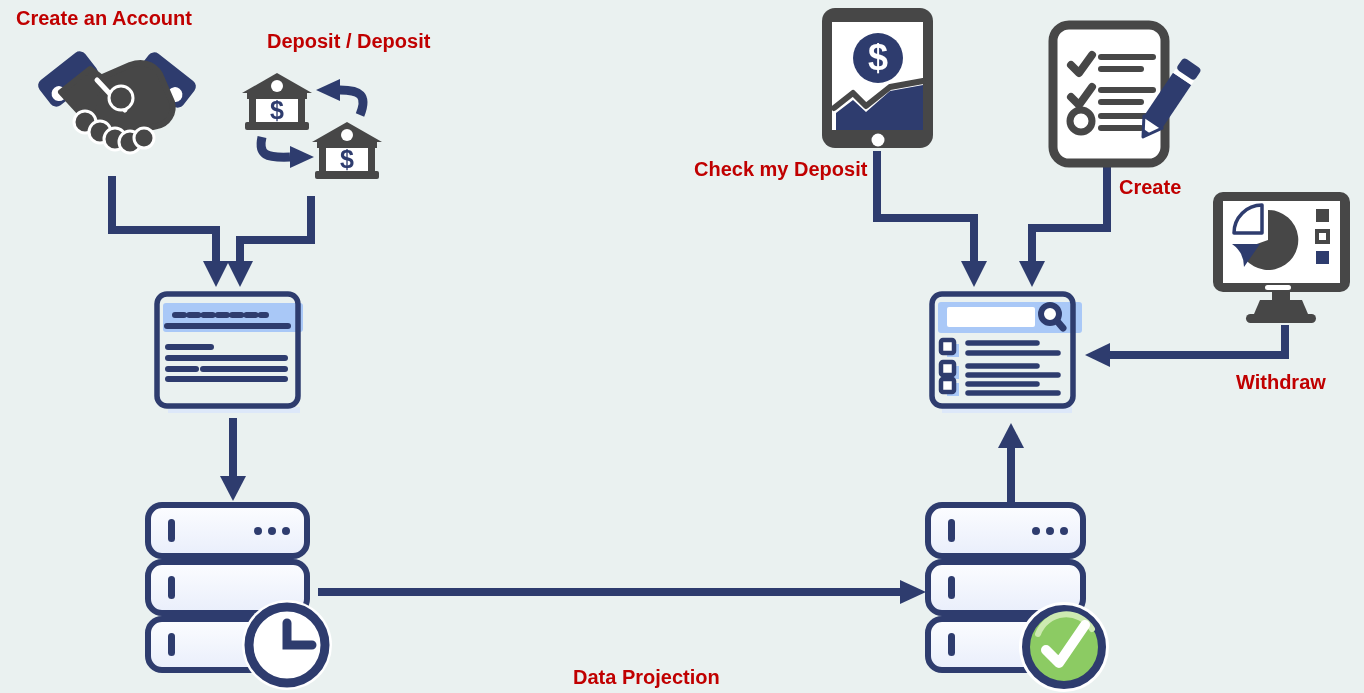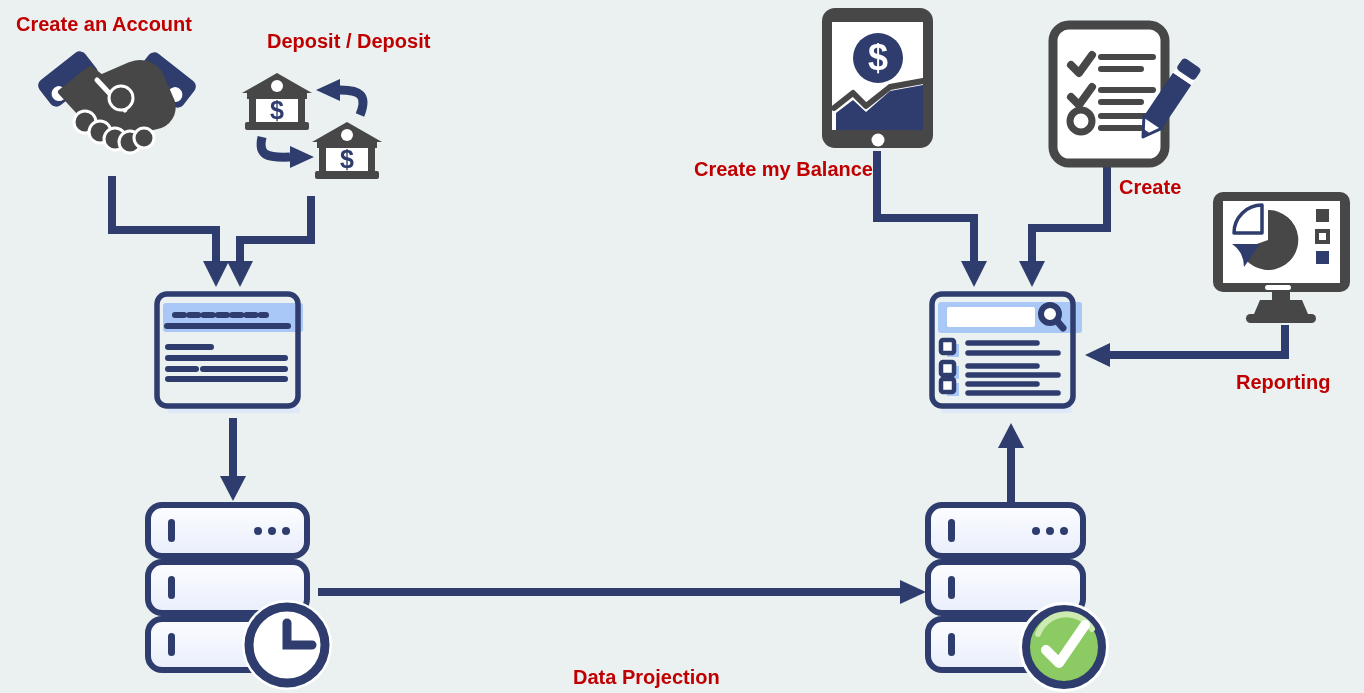--- a/index.html
+++ b/index.html
@@ -226,20 +226,20 @@
     <rect x="1316" y="209" width="13" height="13" fill="var(--dark)"></rect>
     <rect x="1317" y="231" width="11" height="11" fill="#fff" stroke="var(--dark)" stroke-width="4"></rect>
     <rect x="1316" y="251" width="13" height="13" fill="var(--navy)"></rect>
     <rect x="1265" y="285" width="26" height="5" rx="2.5" fill="#fff"></rect>
     <rect x="1272" y="292" width="18" height="9" fill="var(--dark)"></rect>
     <polygon points="1260,300 1302,300 1308,314 1254,314" fill="var(--dark)"></polygon>
     <rect x="1246" y="314" width="70" height="9" rx="4.5" fill="var(--dark)"></rect>
   </g>
 </svg>
 
-<div class="red-label" style="left:16px;top:14px;">Create an Account</div>
+<div class="red-label" style="left:16px;top:8px;">Create an Account</div>
 <div class="red-label" style="left:267px;top:31px;">Deposit / Deposit</div>
-<div class="red-label" style="left:694px;top:159px;">Create my Balance</div>
+<div class="red-label" style="left:694px;top:159px;">Check my Deposit</div>
 <div class="red-label" style="left:1119px;top:177px;">Create</div>
-<div class="red-label" style="left:1236px;top:372px;">Reporting</div>
+<div class="red-label" style="left:1236px;top:372px;">Withdraw</div>
 <div class="red-label" style="left:573px;top:619px;margin-top:48px;">Data Projection</div>
 
 </div>
 
 </body></html>

